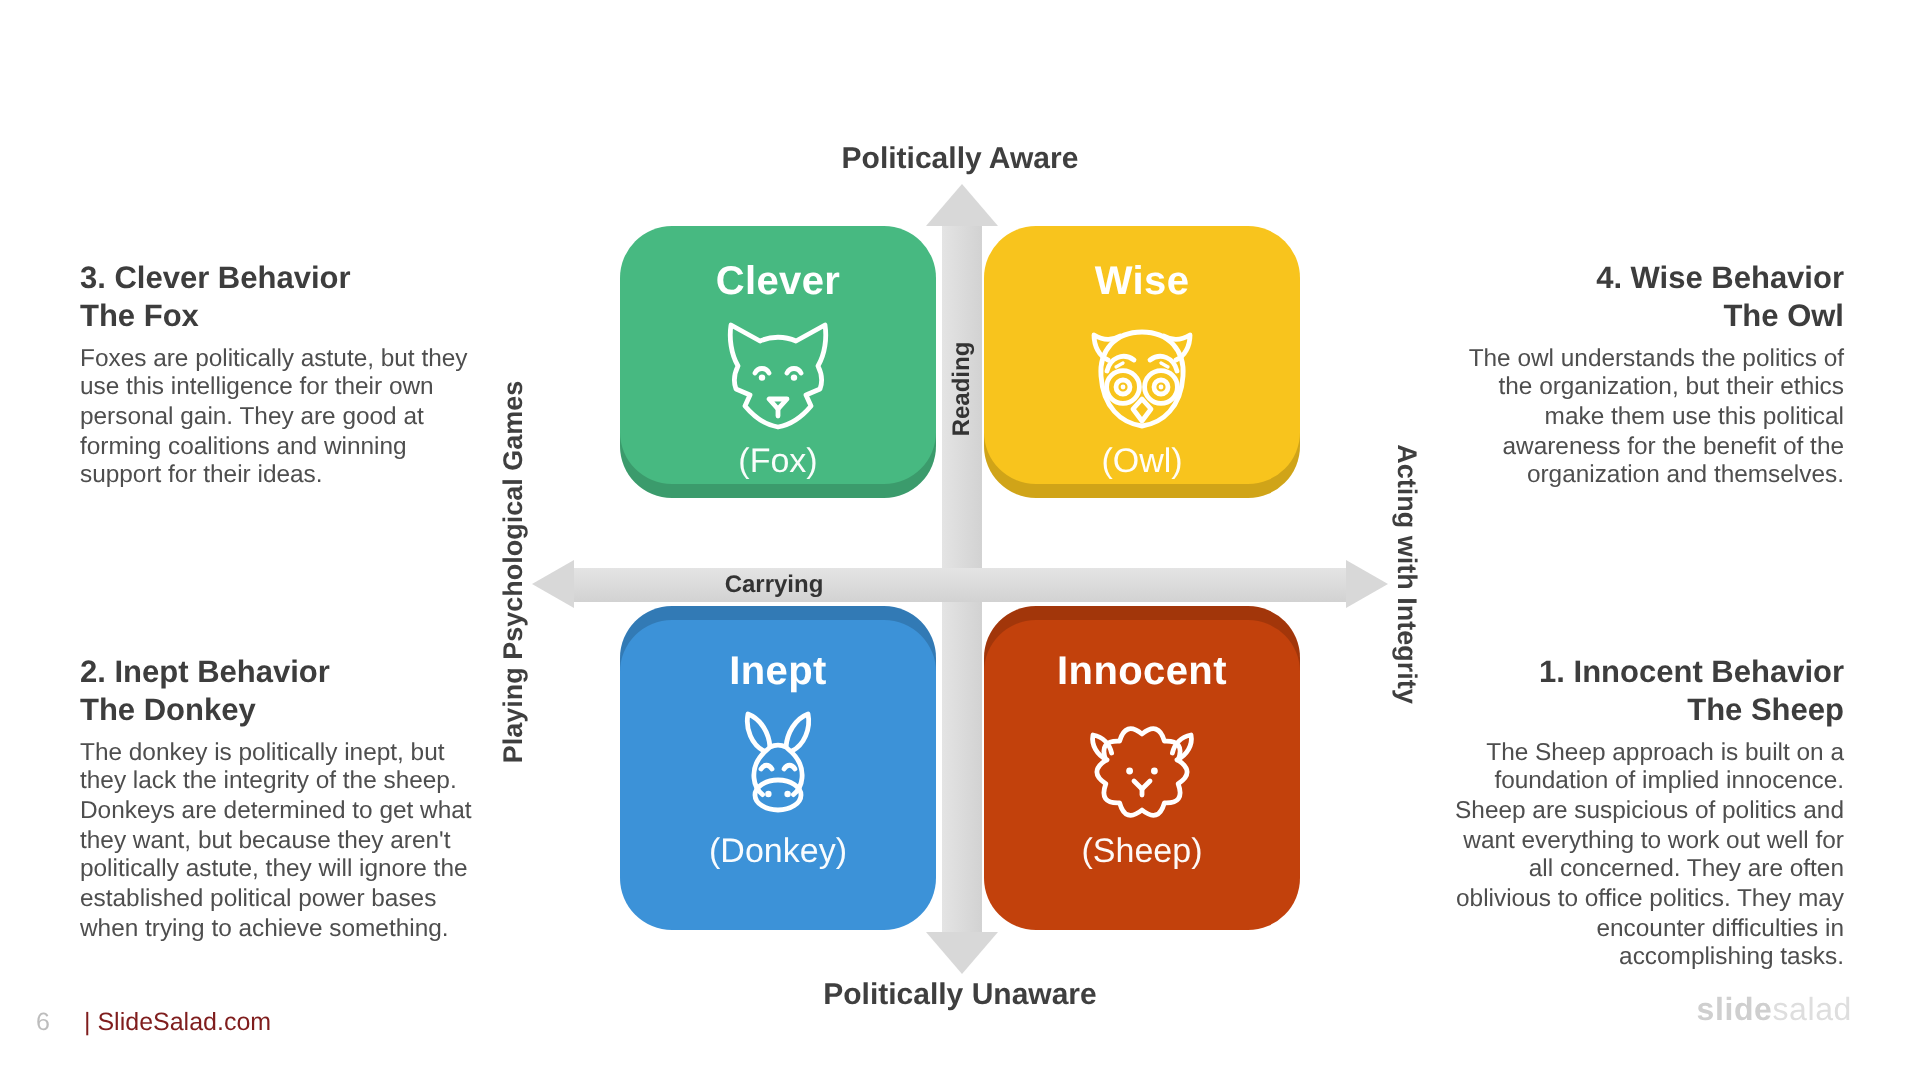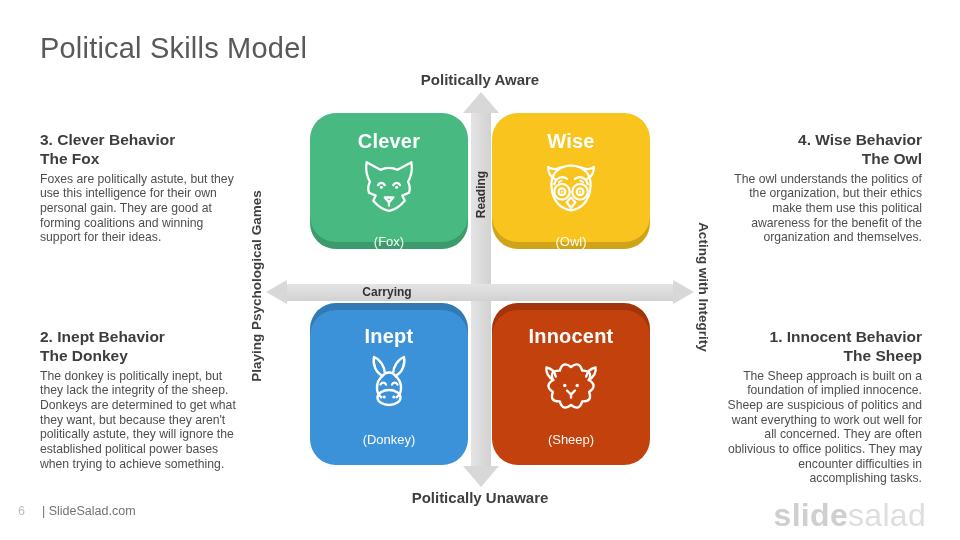--- a/index.html
+++ b/index.html
@@ -41,35 +41,34 @@
 
   
   .quad { position:absolute; width:158px; border-radius:26px; display:flex; flex-direction:column; align-items:center; color:#fff; }
   .quad.top { top:113px; height:136px; box-shadow:inset 0 -7px 0 rgba(0,0,0,0.16); }
   .quad.bottom { top:303px; height:162px; box-shadow:inset 0 7px 0 rgba(0,0,0,0.16); }
   .quad.colL { left:310px; }
   .quad.colR { left:492px; }
   .quad .q-title { font-size:20px; font-weight:bold; margin-top:17px; letter-spacing:.2px; }
   .quad.bottom .q-title { margin-top:22px; }
   .quad .q-icon { width:64px; height:64px; margin-top:4px; }
-  .quad .q-caption { font-size:13px; margin-top:16px; color:rgba(255,255,255,.97); }
+  .quad .q-caption { font-size:17px; margin-top:0; color:rgba(255,255,255,.97); }
 
   
   .footer-page { position:absolute; left:18px; top:504px; font-size:12.5px; color:#bdbdbd; }
-  .footer-site { position:absolute; left:42px; top:504px; font-size:12.5px; color:#737373; }
-  .brand { position:absolute; right:34px; top:497px; font-size:32px; letter-spacing:.3px; }
+  .footer-site { position:absolute; left:42px; top:504px; font-size:12.5px; color:#7f1d1d; }
+  .brand { position:absolute; right:34px; top:497px; font-size:16px; letter-spacing:.3px; }
   .brand .b1 { color:#cfcfcf; font-weight:bold; }
   .brand .b2 { color:#dedede; font-weight:normal; }
 </style>
 </head>
 <body>
 
 <div class="slide">
 
-  <div class="slide-title">Political Skills Model</div>
 
   <div class="note left note-clever">
     <h3><span>3. Clever Behavior</span><br><span>The Fox</span></h3>
     <p>Foxes are politically astute, but they use this intelligence for their own personal gain. They are good at forming coalitions and winning support for their ideas.</p>
   </div>
   <div class="note left note-inept">
     <h3><span>2. Inept Behavior</span><br><span>The Donkey</span></h3>
     <p>The donkey is politically inept, but they lack the integrity of the sheep. Donkeys are determined to get what they want, but because they aren't politically astute, they will ignore the established political power bases when trying to achieve something.</p>
   </div>
 

